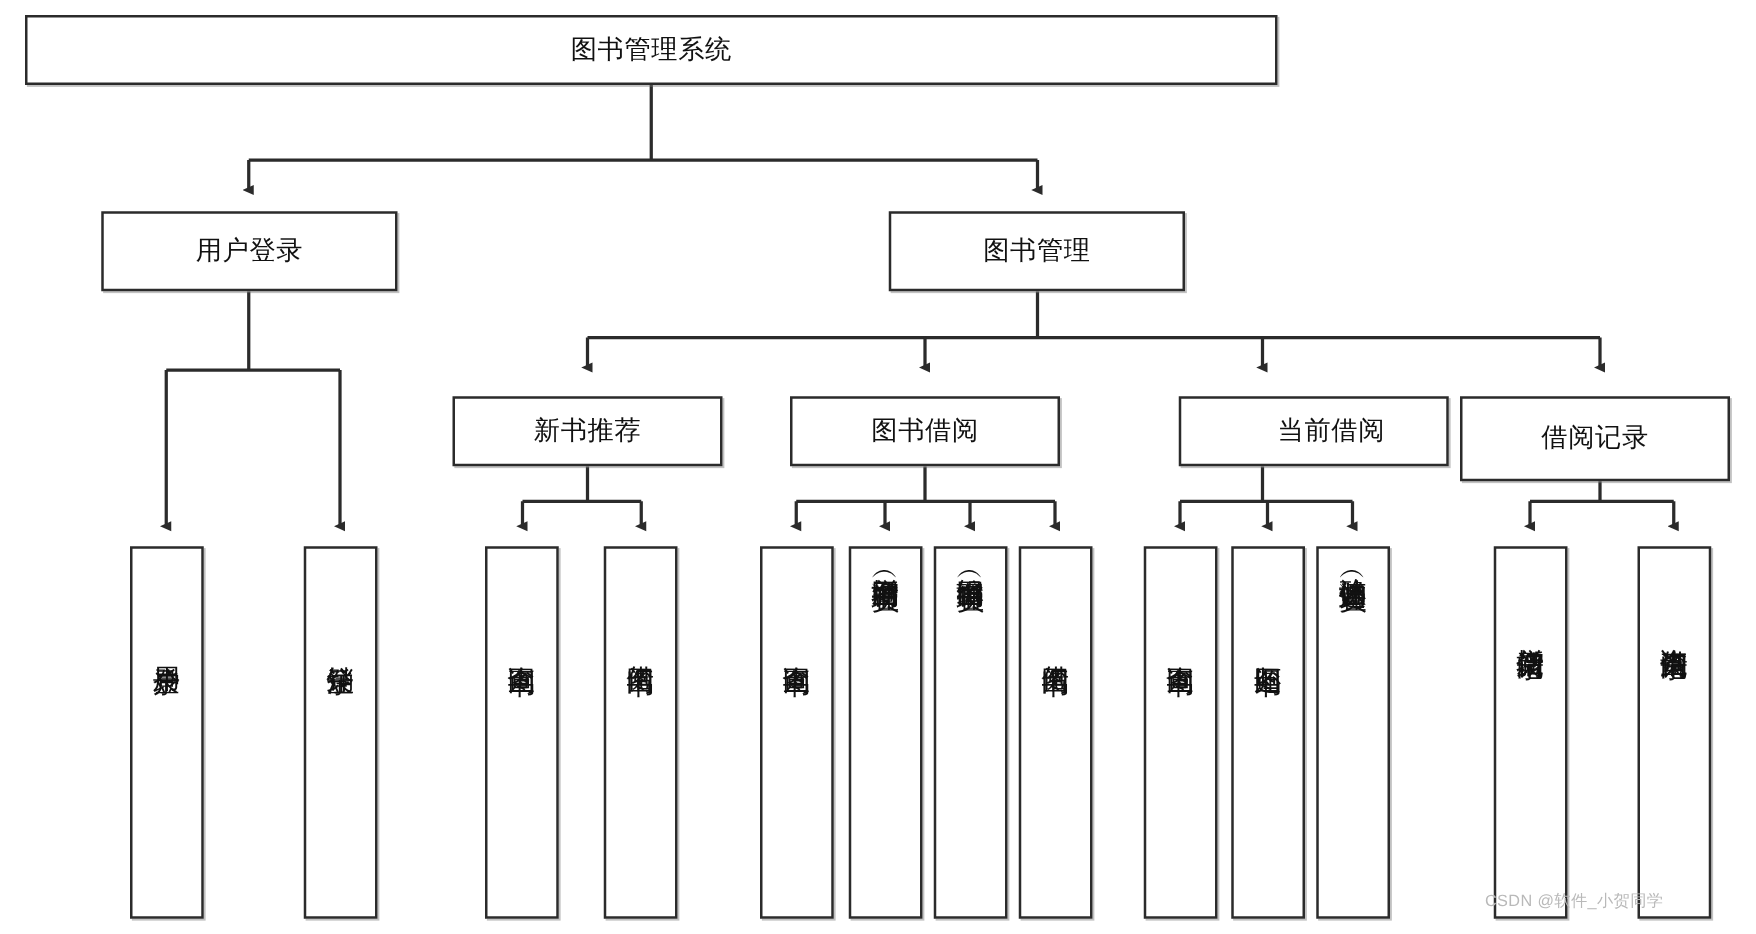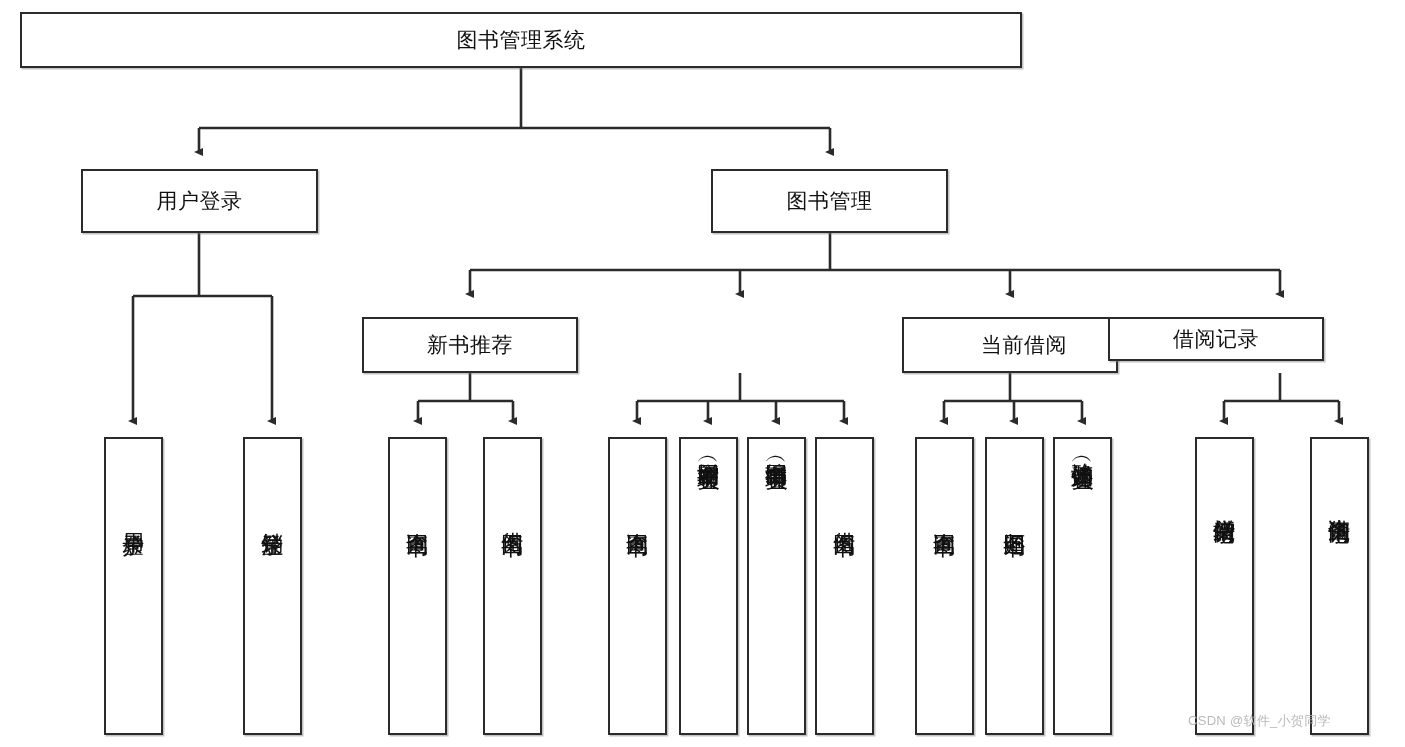--- a/index.html
+++ b/index.html
@@ -138,24 +138,27 @@
   <div class="node" style="left:81px; top:169px; width:237px; height:64px;">
     <span class="node-label">用户登录</span>
   </div>
   <div class="node" style="left:362px; top:317px; width:216px; height:56px;">
     <span class="node-label">新书推荐</span>
   </div>
 
   <div class="node" style="left:711px; top:169px; width:237px; height:64px;">
     <span class="node-label">图书管理</span>
   </div>
-  <div class="node" style="left:902px; top:317px; width:216px; height:56px;padding-left:28px;">
+  <div class="node" style="left:632px; top:317px; width:216px; height:56px;">
+    <span class="node-label">图书借阅</span>
+  </div>
+  <div class="node" style="left:943px; top:317px; width:216px; height:56px;padding-left:28px;">
     <span class="node-label">当前借阅</span>
   </div>
-  <div class="node" style="left:1108px; top:317px; width:216px; height:44px;">
+  <div class="node" style="left:1168px; top:317px; width:216px; height:68px;">
     <span class="node-label">借阅记录</span>
   </div>
 
   <div class="node vertical mid" style="left:104px; top:437px; width:59px; height:298px;">
     <span class="node-label">用户登录</span>
   </div>
   <div class="node vertical mid" style="left:243px; top:437px; width:59px; height:298px;">
     <span class="node-label">注销登录</span>
   </div>
 

